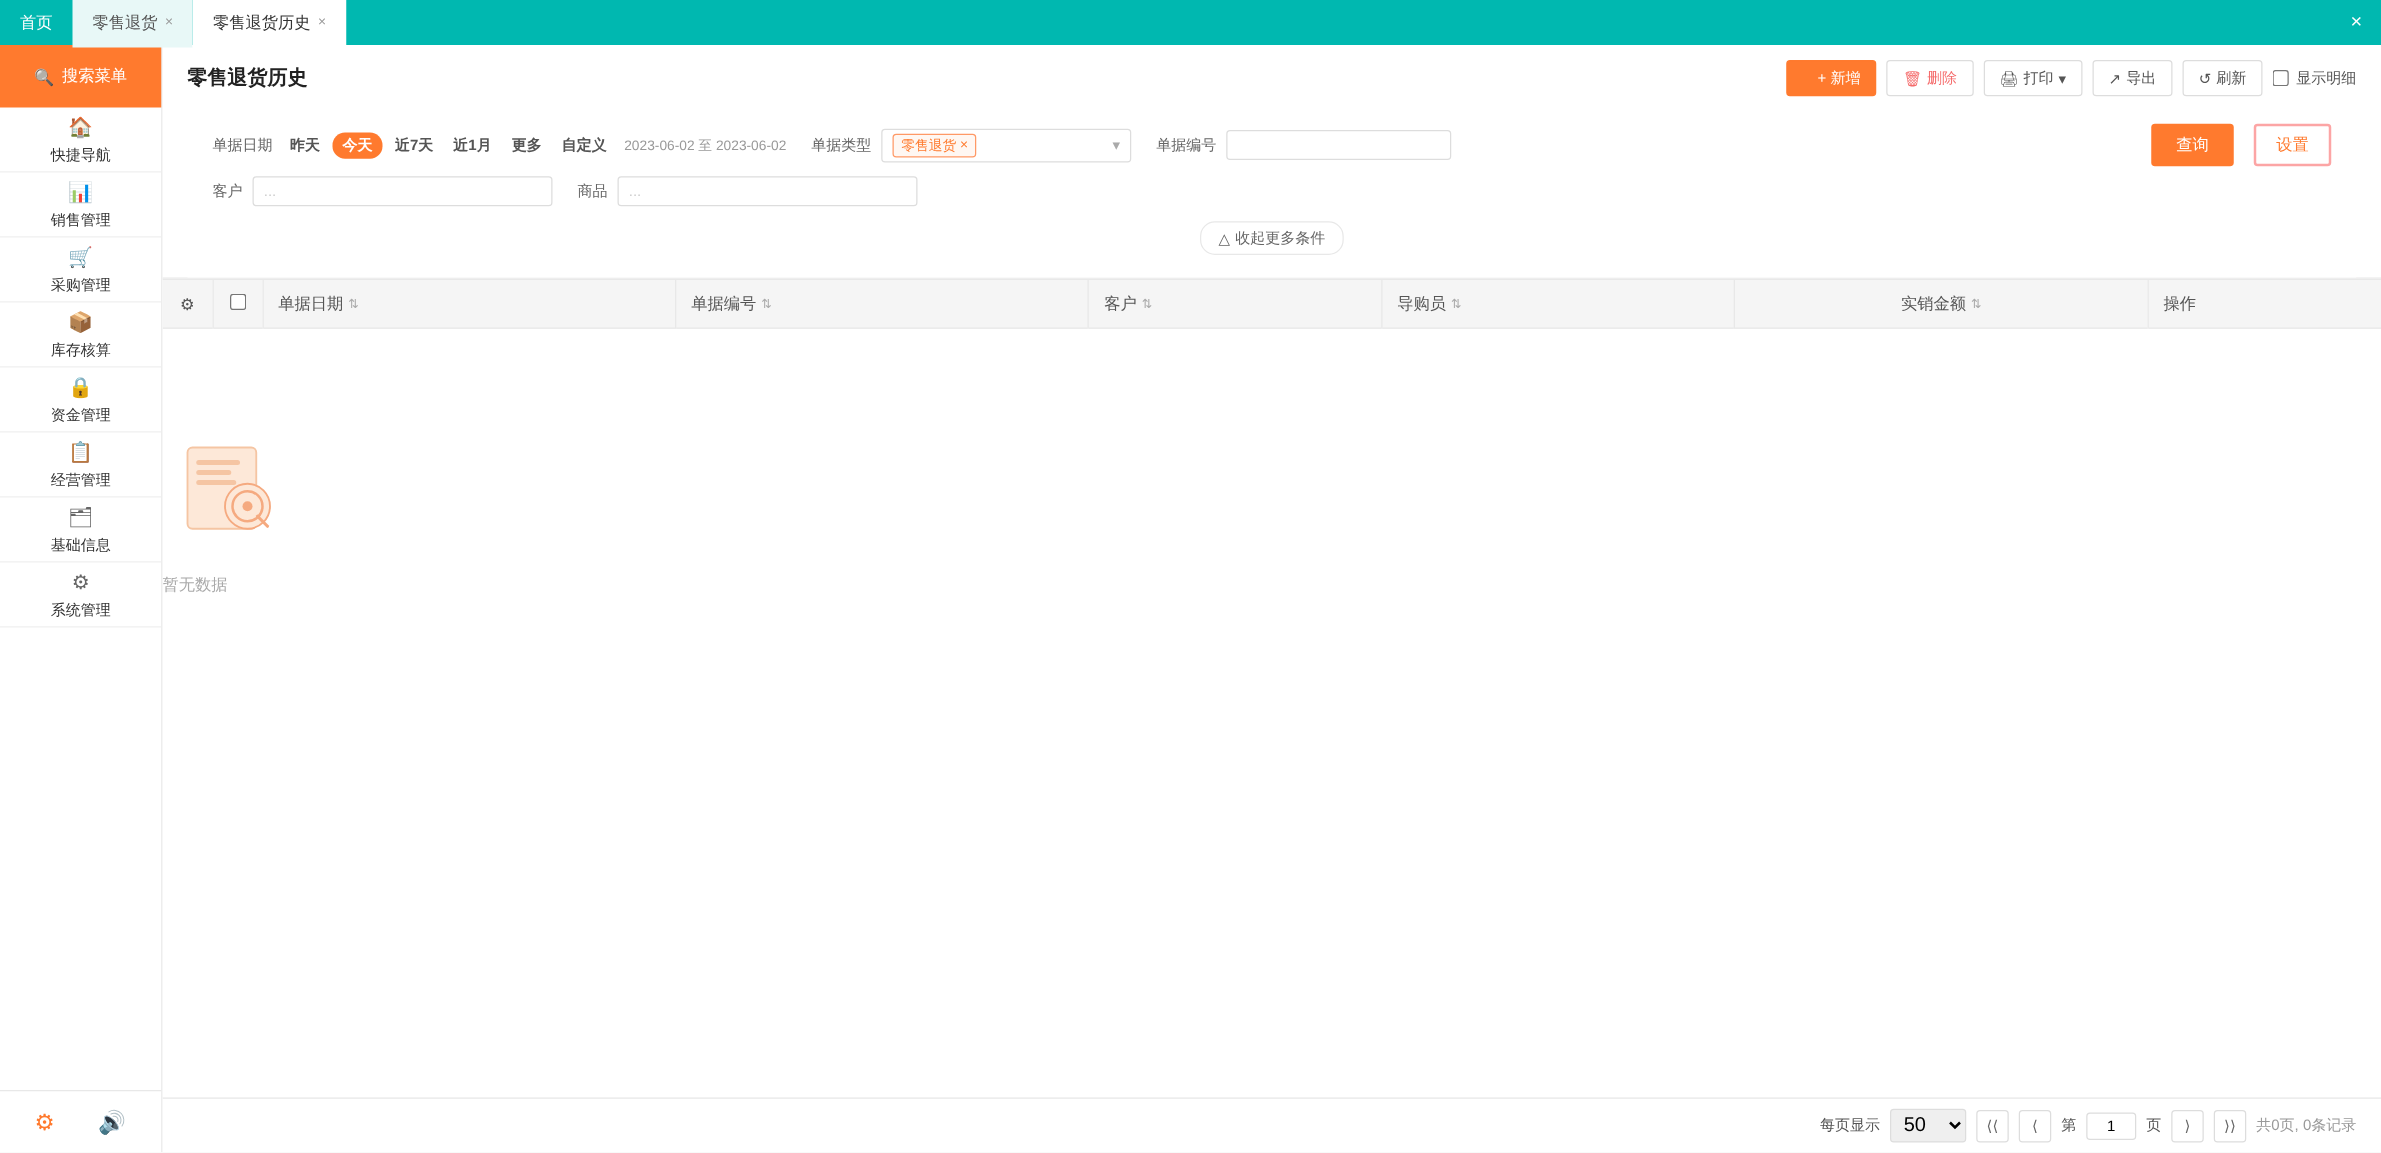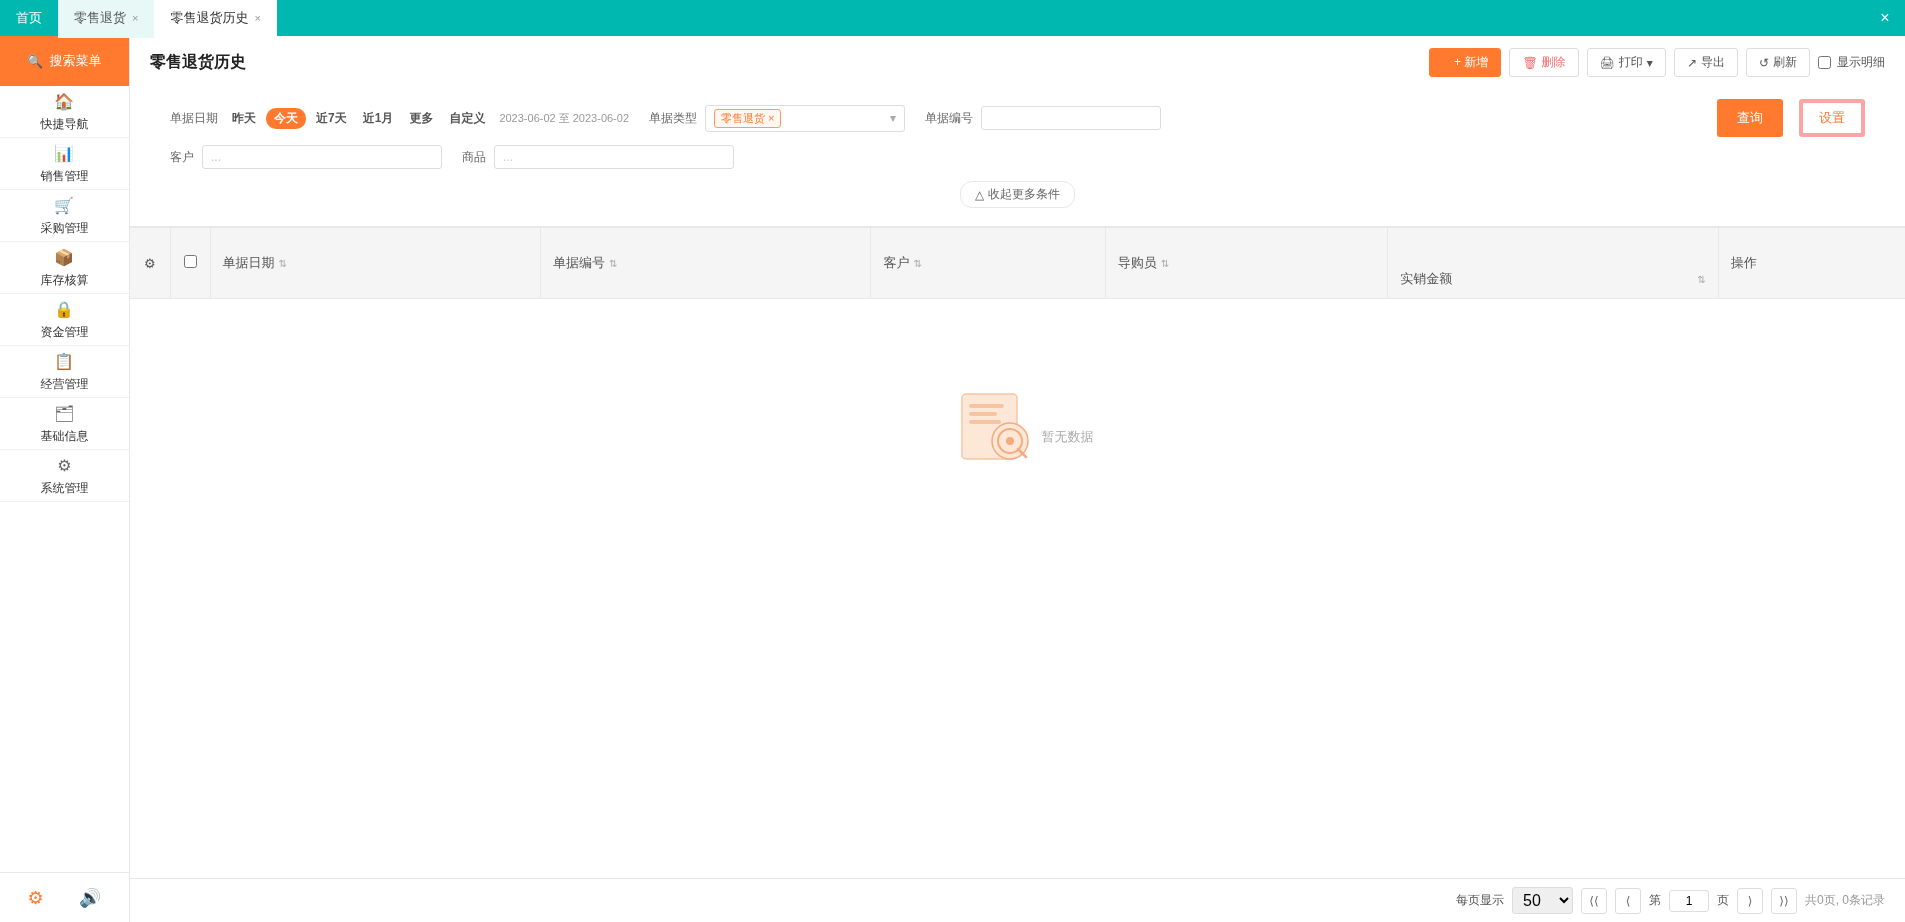--- a/index.html
+++ b/index.html
@@ -302,21 +302,21 @@
       color: #fff;
       border: none;
       border-radius: 3px;
       padding: 6px 20px;
       font-size: 13px;
       cursor: pointer;
     }
     .settings-btn {
       background: #fff;
       color: #ff7a2e;
-      border: 4px solid #fca5a5;
+      border: 2px solid #fca5a5;
       border-radius: 3px;
       padding: 6px 16px;
       font-size: 13px;
       cursor: pointer;
     }
 
     
     .table-container {
       flex: 1;
       background: #fff;
@@ -347,22 +347,21 @@
       align-items: center;
       gap: 4px;
     }
     .sort-icon { color: #aaa; font-size: 10px; }
     .settings-col { width: 40px; text-align: center; }
     .check-col { width: 40px; text-align: center; }
 
     
     .empty-state {
       display: flex;
-      flex-direction: row;
-      align-items: center;
+      flex-direction: column;
       justify-content: center;
       padding: 80px 0;
     }
     .empty-icon {
       width: 100px;
       height: 100px;
       margin-bottom: 16px;
     }
     .empty-text {
       font-size: 13px;
@@ -601,21 +600,21 @@
                 <span class="sort-icon">⇅</span>
               </div>
             </th>
             <th>
               <div class="th-sort">
                 <span>导购员</span>
                 <span class="sort-icon">⇅</span>
               </div>
             </th>
             <th style="text-align:right;">
-              <div class="th-sort" style="justify-content:space-between;margin-top:32px;">
+              <div class="th-sort" style="justify-content:center;">
                 <span>实销金额</span>
                 <span class="sort-icon">⇅</span>
               </div>
             </th>
             <th>
               <span>操作</span>
             </th>
           </tr>
         </thead>
         <tbody>

